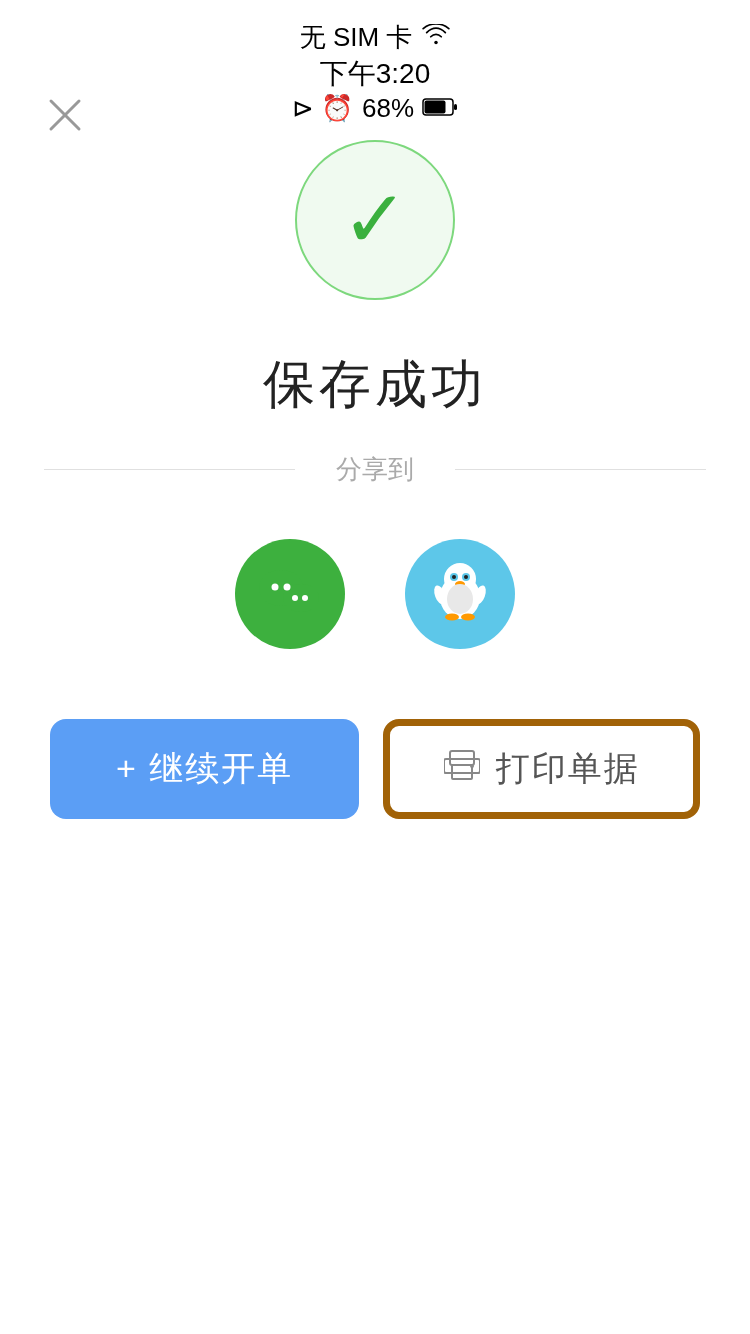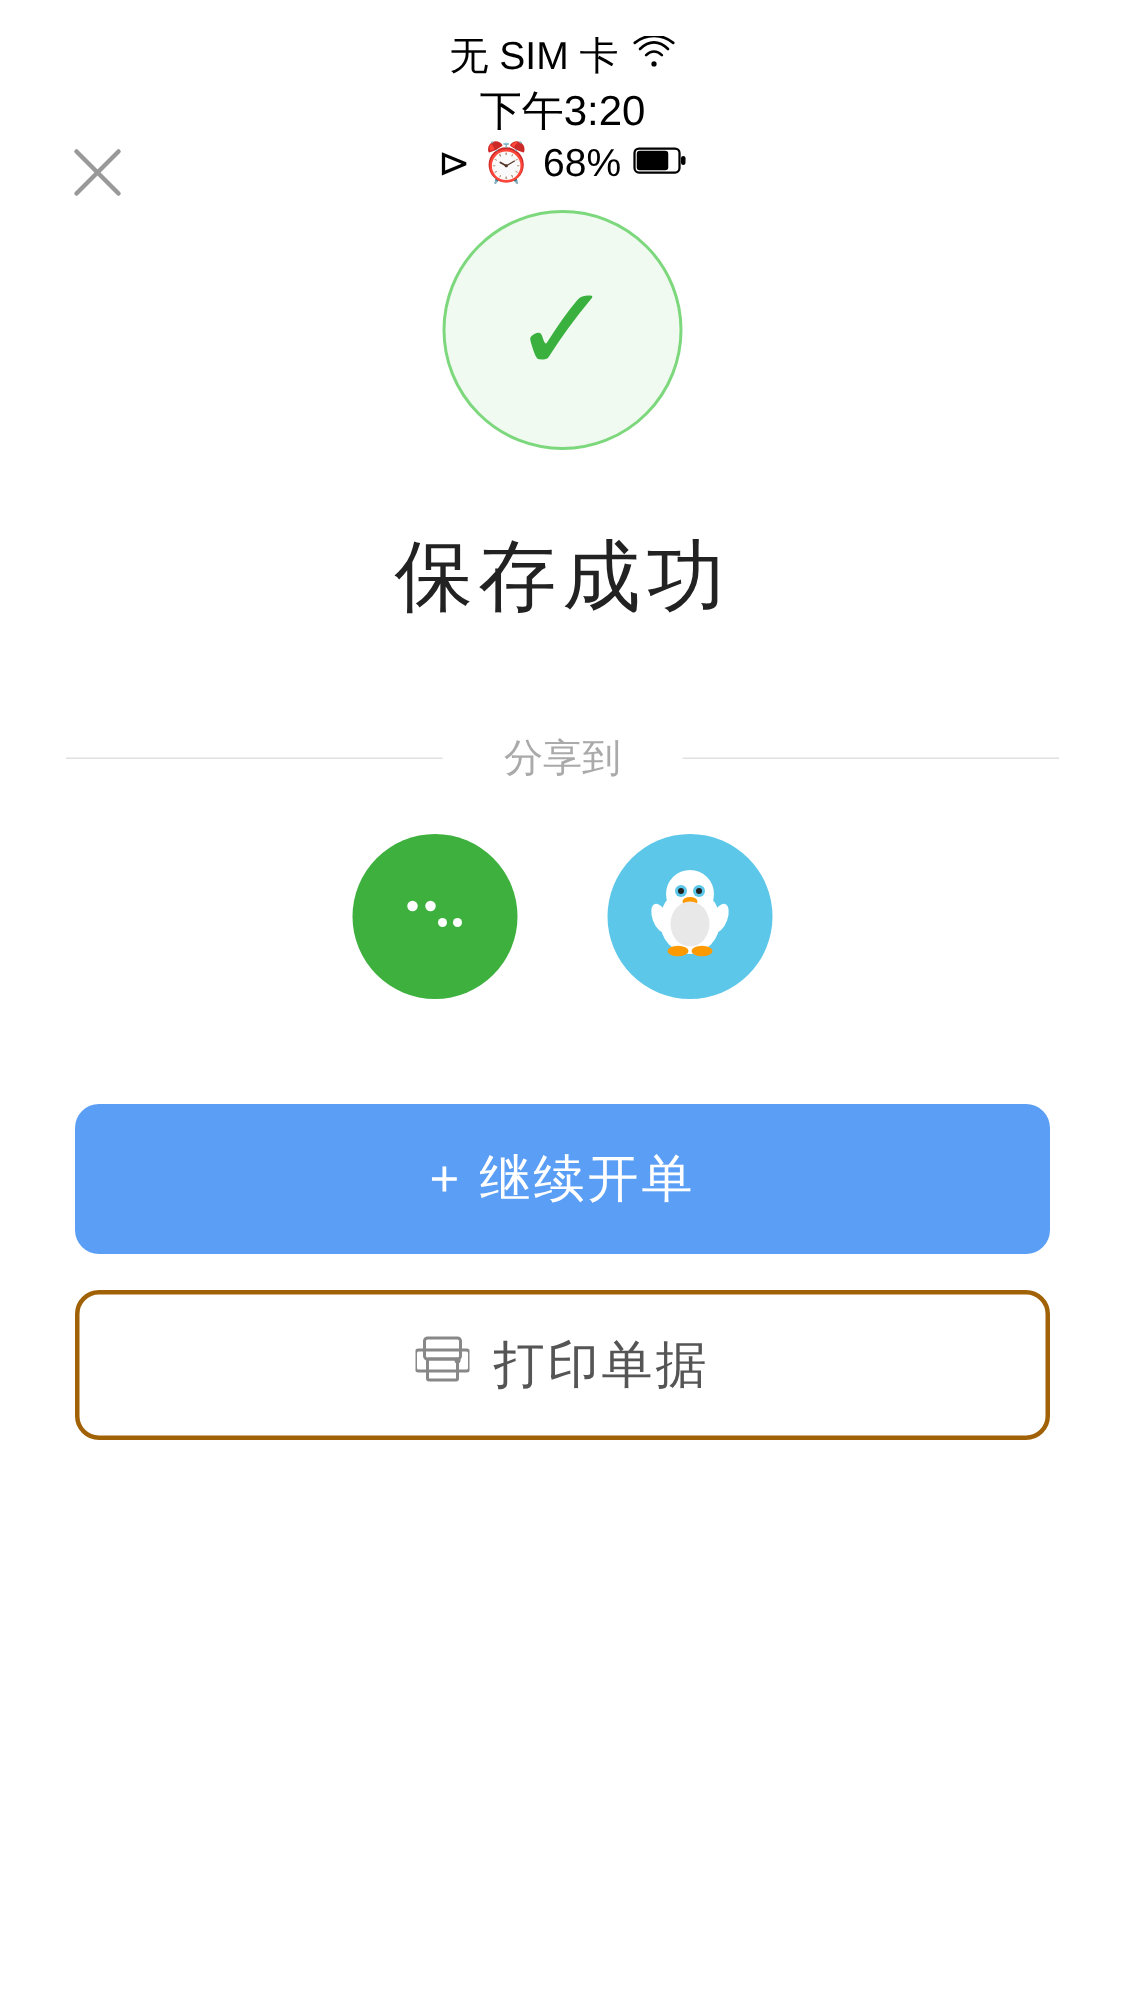--- a/index.html
+++ b/index.html
@@ -88,31 +88,31 @@
       color: #3ab03e;
       font-size: 80px;
       line-height: 1;
     }
 
     
     .success-title {
       font-size: 52px;
       color: #222;
       font-weight: 400;
-      margin-bottom: 68px;
+      margin-bottom: 32px;
       letter-spacing: 4px;
     }
 
     
     .share-divider {
       width: 100%;
       display: flex;
       align-items: center;
       padding: 0 44px;
-      margin-bottom: 33px;
+      margin-bottom: 52px;
       gap: 21px;
     }
 
     .divider-line {
       flex: 1;
       height: 1px;
       background: #e0e0e0;
     }
 
     .divider-text {
@@ -144,21 +144,20 @@
 
     .qq-btn {
       background: #5dc7e9;
     }
 
     
     .action-buttons {
       width: 100%;
       padding: 0 50px;
       display: flex;
-      flex-direction: column;
       gap: 24px;
     }
 
     .btn-primary {
       width: 100%;
       height: 100px;
       background: #5b9ef5;
       border: none;
       border-radius: 16px;
       color: #fff;
@@ -168,21 +167,21 @@
       justify-content: center;
       gap: 16px;
       cursor: pointer;
       letter-spacing: 2px;
     }
 
     .btn-secondary {
       width: 100%;
       height: 100px;
       background: #fff;
-      border: 3px solid #a16207;
+      border: 7px solid #a16207;
       border-radius: 16px;
       color: #555;
       font-size: 34px;
       display: flex;
       align-items: center;
       justify-content: center;
       gap: 16px;
       cursor: pointer;
       letter-spacing: 2px;
     }

